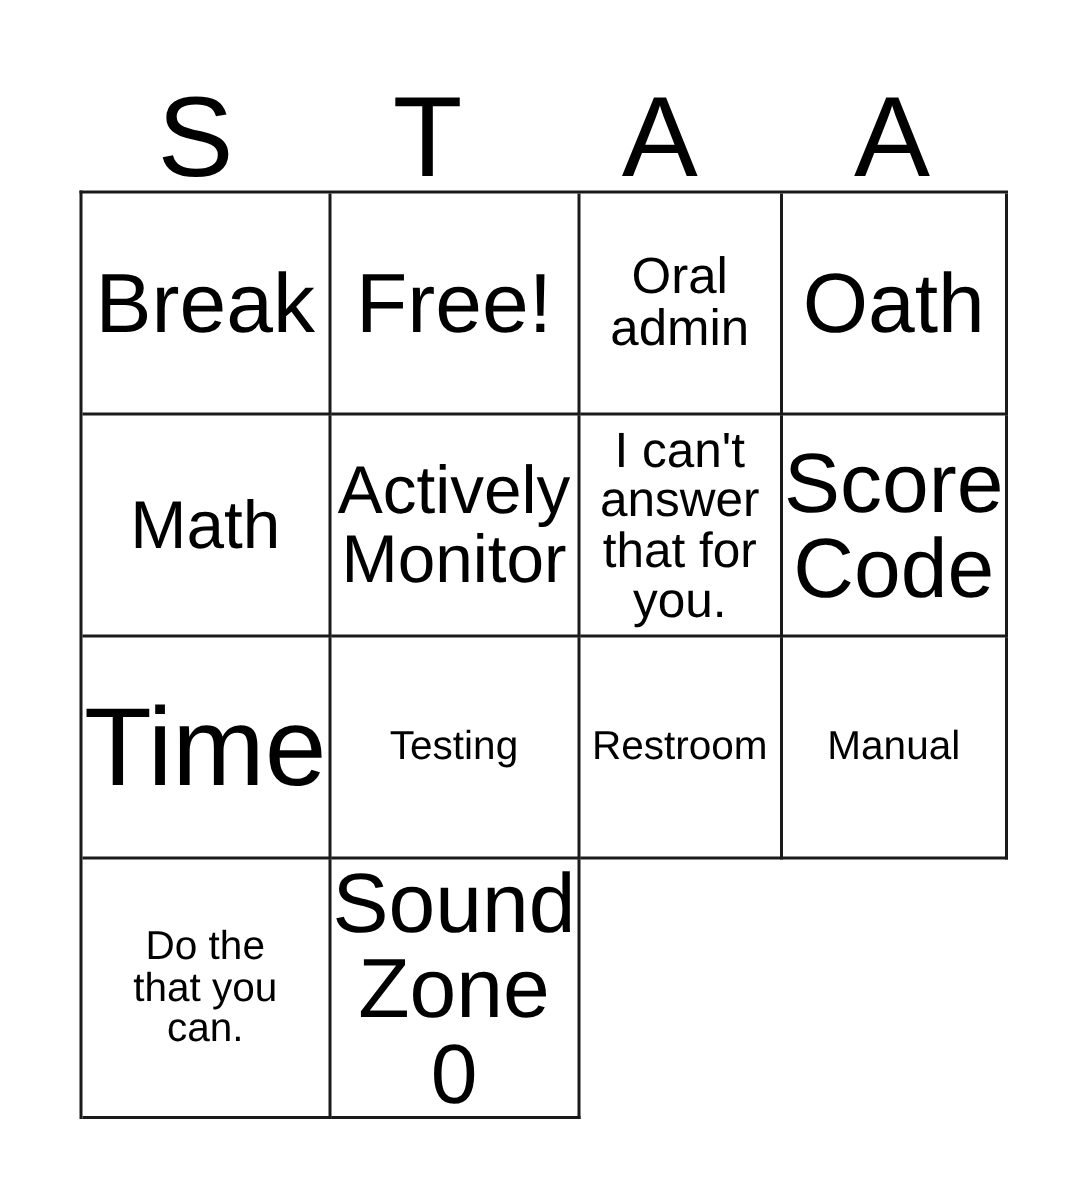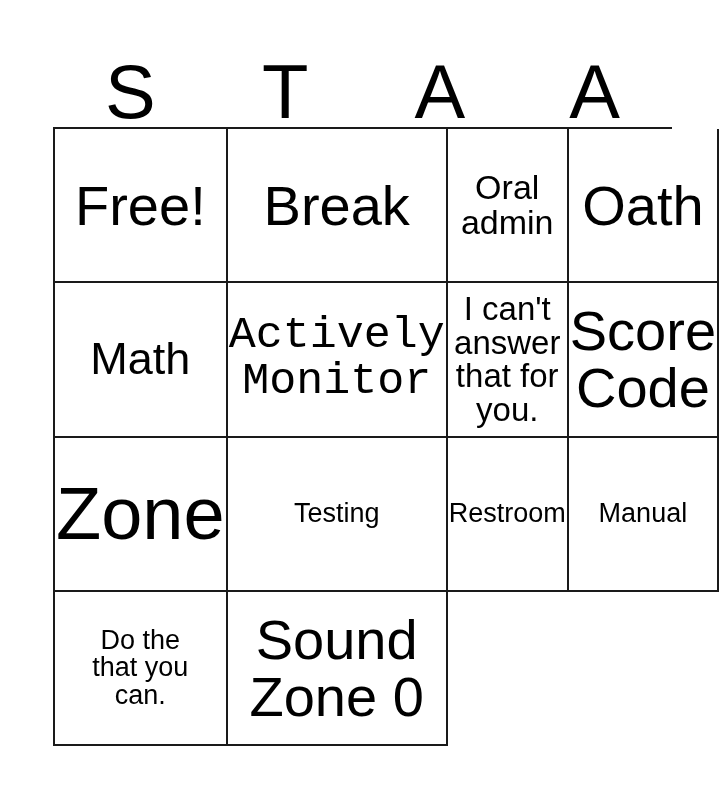--- a/index.html
+++ b/index.html
@@ -73,42 +73,42 @@
     width: 100%;
     padding: 0 1px;
     box-sizing: border-box;
   }
 
   
   .fs-xxl  { font-size: 74px; }
   .fs-xl   { font-size: 45px; }
   .fs-lg   { font-size: 56px; }
   .fs-md   { font-size: 34px; }
-  .fs-sm   { font-size: 45px; font-family: Liberation Mono, monospace; }
+  .fs-sm   { font-size: 45px; }
   .fs-xs   { font-size: 27px; }
   .fs-xxs  { font-size: 33px; }
 </style>
 </head>
 <body>
 
 <div id="card">
 
   <div id="header-row">
     <div class="header-letter">S</div>
     <div class="header-letter">T</div>
     <div class="header-letter">A</div>
     <div class="header-letter">A</div>
   </div>
 
   <div id="grid">
     <div class="cell">
-        <span class="cell-text fs-lg">Free!</span>
+        <span class="cell-text fs-lg">Break</span>
       </div>
     <div class="cell">
-        <span class="cell-text fs-lg">Break</span>
+        <span class="cell-text fs-lg">Free!</span>
       </div>
     <div class="cell">
         <span class="cell-text fs-md">Oral
 admin</span>
       </div>
     <div class="cell">
         <span class="cell-text fs-lg">Oath</span>
       </div>
 
     <div class="cell">
@@ -123,21 +123,21 @@
 answer
 that for
 you.</span>
       </div>
     <div class="cell">
         <span class="cell-text fs-lg">Score
 Code</span>
       </div>
 
     <div class="cell">
-        <span class="cell-text fs-xxl">Zone</span>
+        <span class="cell-text fs-xxl">Time</span>
       </div>
     <div class="cell">
         <span class="cell-text fs-xs">Testing</span>
       </div>
     <div class="cell">
         <span class="cell-text fs-xs">Restroom</span>
       </div>
 
     <div class="cell">
         <span class="cell-text fs-xs">Manual</span>

